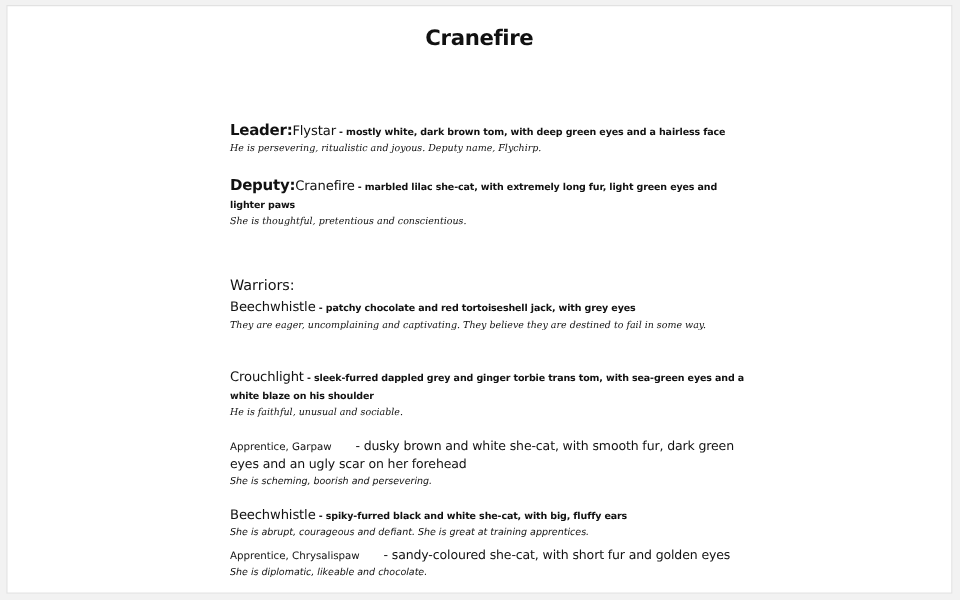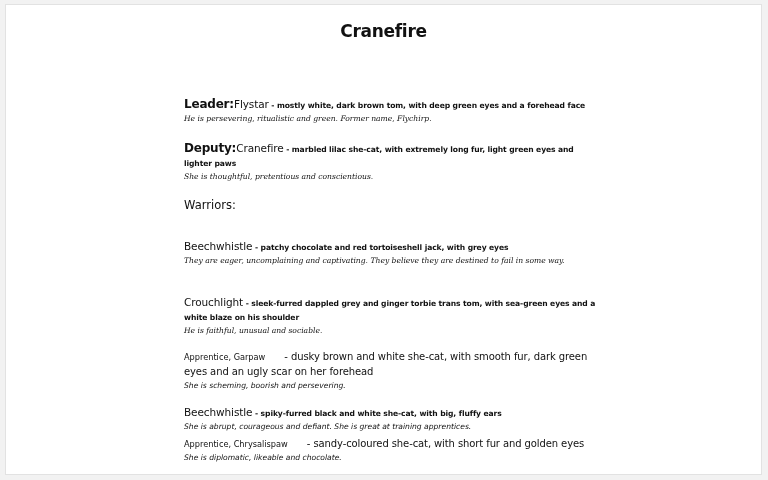--- a/index.html
+++ b/index.html
@@ -86,40 +86,40 @@
     .personality-sans {
       font-family: "DejaVu Sans", sans-serif;
       font-style: italic;
       font-size: 7.6px;
       line-height: 12px;
       color: #111;
     }
     .section-heading {
       position: absolute;
       left: 0;
-      top: 193px;
+      top: 216px;
       font-family: "DejaVu Sans", sans-serif;
       font-size: 11.5px;
       font-weight: normal;
       color: #111;
     }
   </style>
 </head>
 <body>
 
 <div class="page">
   <div class="title">Cranefire</div>
 
   <div class="content">
 
     <div class="entry" style="top:92px;">
       <div class="line1">
-        <span class="role">Leader:</span><span class="name">Flystar</span><span class="desc"> - mostly white, dark brown tom, with deep green eyes and a forehead face</span>
+        <span class="role">Leader:</span><span class="name">Flystar</span><span class="desc"> - mostly white, dark brown tom, with deep green eyes and a hairless face</span>
       </div>
-      <div class="personality">He is persevering, ritualistic and green. Former name, Flychirp.</div>
+      <div class="personality">He is persevering, ritualistic and joyous. Deputy name, Flychirp.</div>
     </div>
 
     <div class="entry" style="top:136px;">
       <div class="line1">
         <span class="role">Deputy:</span><span class="name">Cranefire</span><span class="desc"> - marbled lilac she-cat, with extremely long fur, light green eyes and lighter paws</span>
       </div>
       <div class="personality">She is thoughtful, pretentious and conscientious.</div>
     </div>
 
     <div class="section-heading">Warriors:</div>

